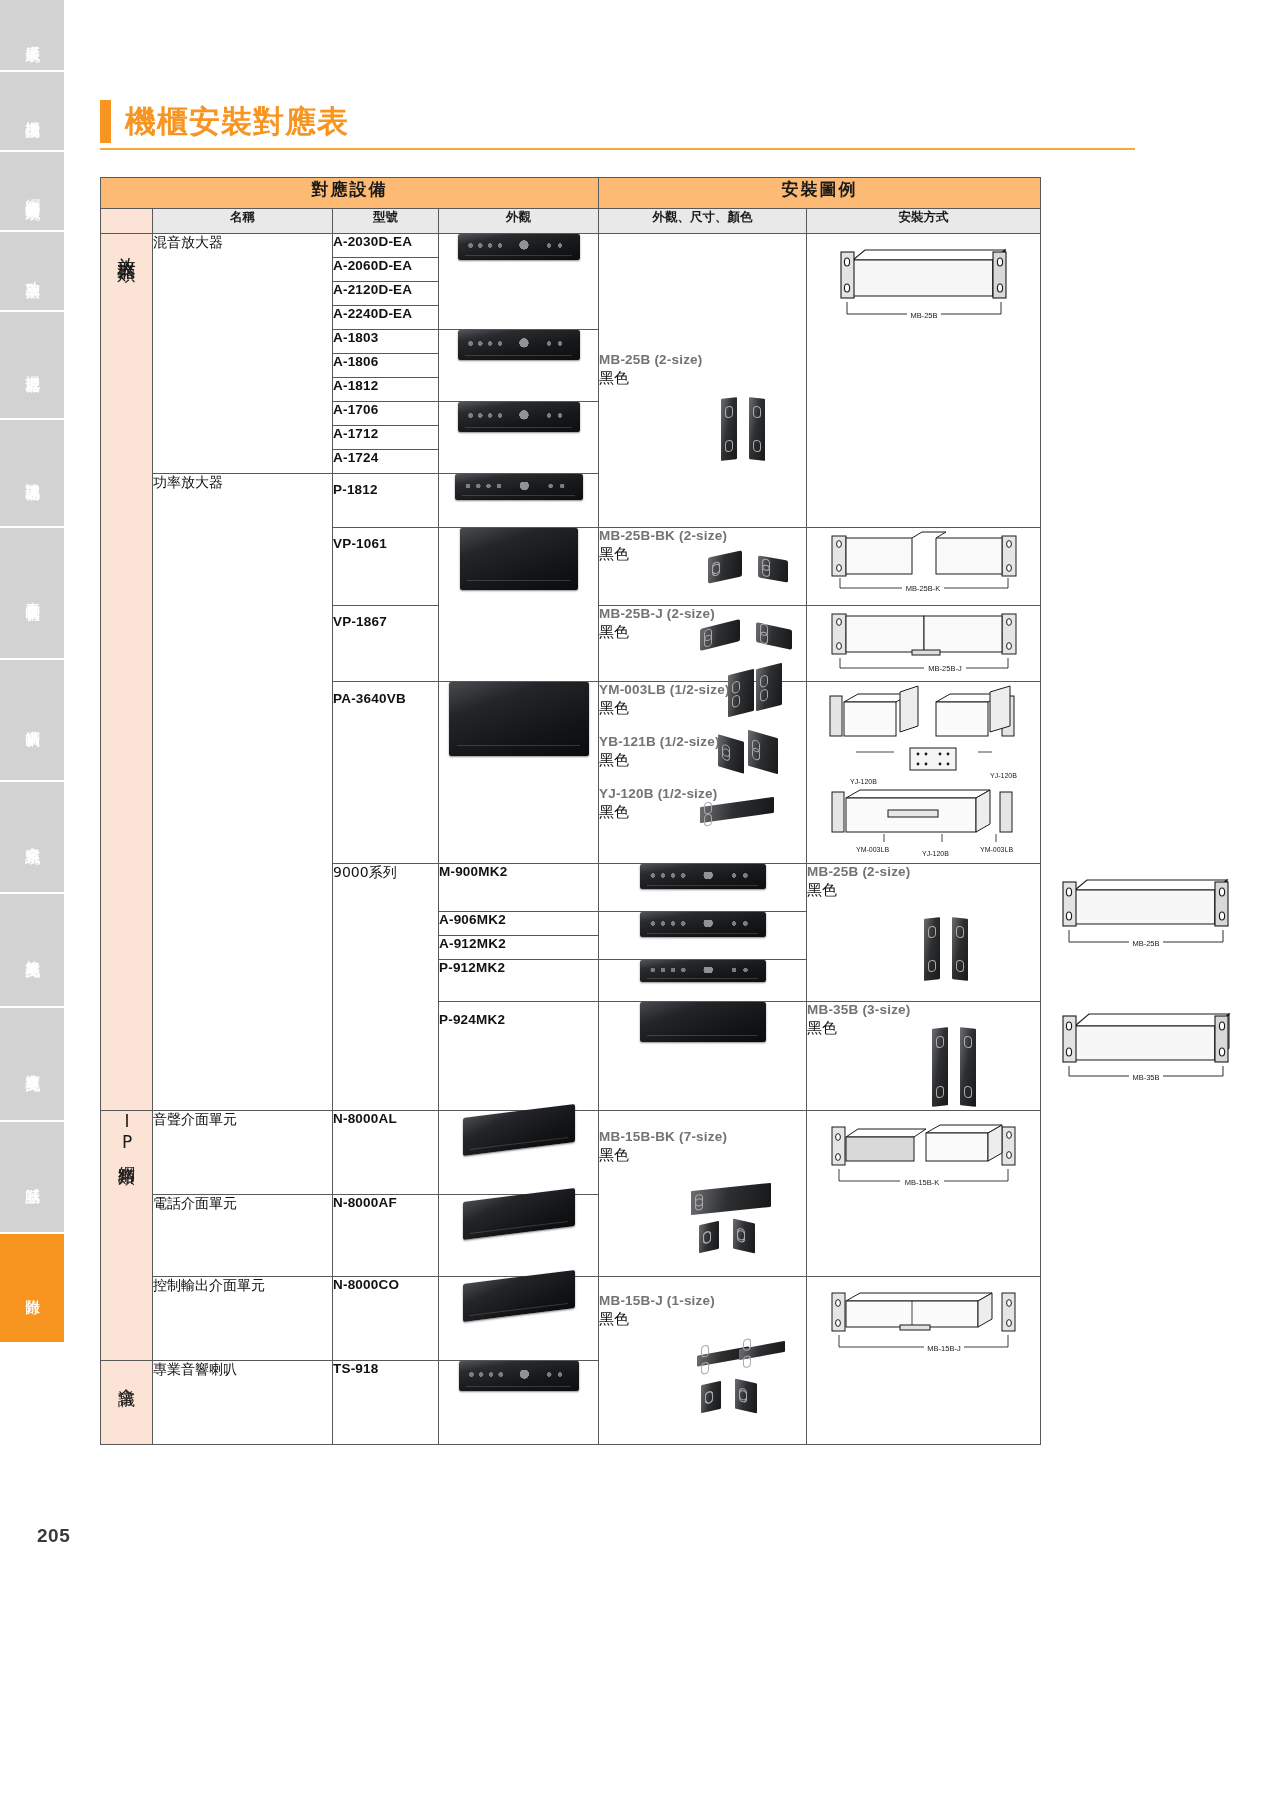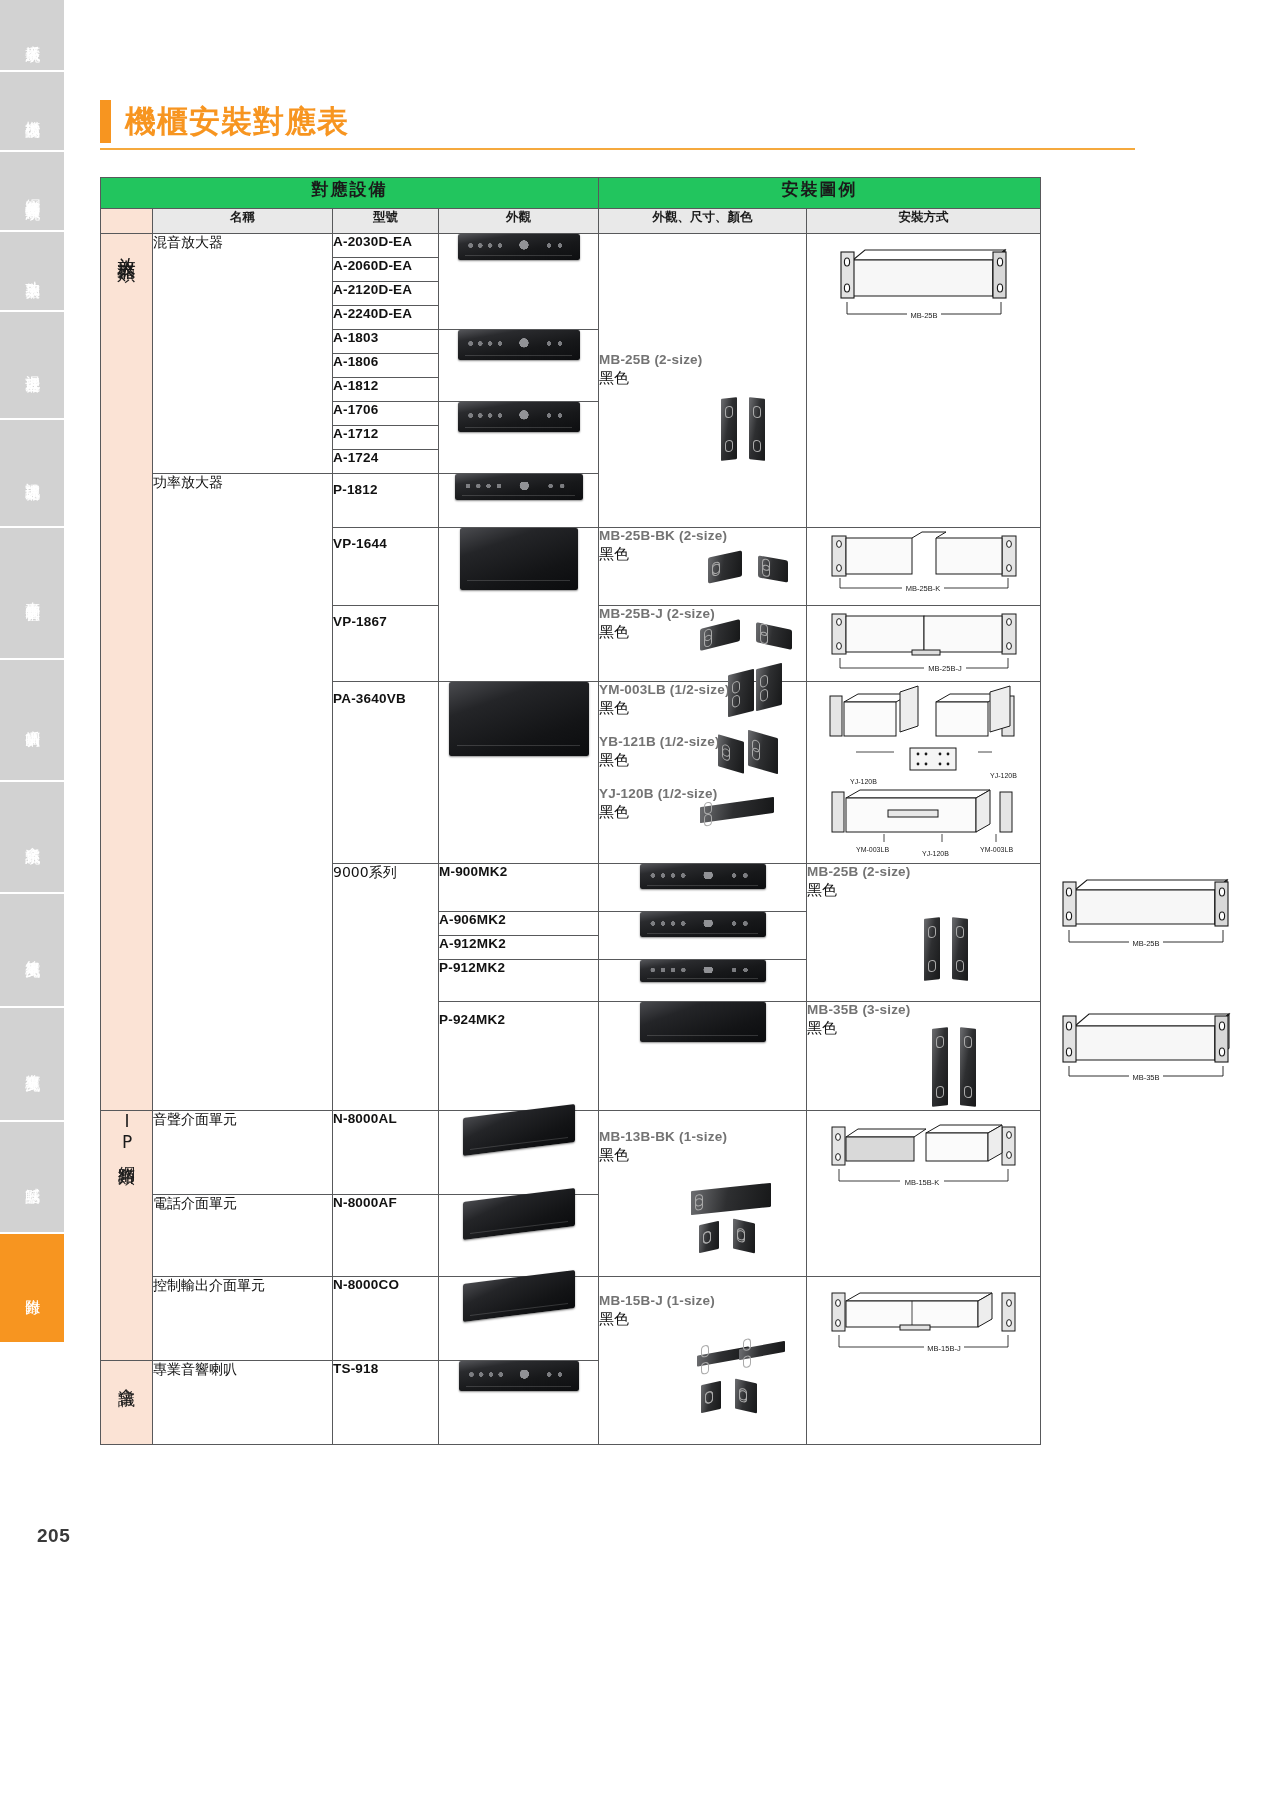--- a/index.html
+++ b/index.html
@@ -56,21 +56,21 @@
     width:940px;
     border-collapse:collapse;
     table-layout:fixed;
   }
   #rack-table td, #rack-table th {
     border:1px solid #58595b;
     padding:0;
     vertical-align:top;
   }
   .hdr-top {
-    background:#22c55e; text-align:center;
+    background:#fdba74; text-align:center;
     font-size:17px; font-weight:bold; color:#1a1a1a;
     height:31px; letter-spacing:2px;
     font-family:"DejaVu Sans","Liberation Sans",sans-serif;
   }
   .hdr-sub {
     background:#e9e9e9; text-align:center;
     font-size:12.5px; color:#1a1a1a; height:25px;
     font-family:"DejaVu Sans","Liberation Sans",sans-serif;
   }
   .cat-cell {
@@ -312,21 +312,21 @@
 
   <tr>
     <td class="name-cell" rowspan="9">功率放大器</td>
     <td class="model-cell" style="height:54px;vertical-align:top;padding-top:8px">P-1812</td>
     <td class="pic-cell">
       <span class="dev slim" style="width:128px;height:26px"><span class="knobs"></span></span>
     </td>
   </tr>
 
   <tr>
-    <td class="model-cell" style="height:78px;vertical-align:top;padding-top:8px">VP-1644</td>
+    <td class="model-cell" style="height:78px;vertical-align:top;padding-top:8px">VP-1061</td>
     <td class="pic-cell" rowspan="2">
       <span class="dev box" style="width:118px;height:62px"></span>
     </td>
     <td class="spec-cell">
       <div class="spec-name">MB-25B-BK (2-size)</div>
       <div class="spec-color">黑色</div>
       <div style="text-align:right;margin-top:-26px;margin-right:12px">
         <span class="part">
           <span class="bkt" style="width:34px;height:26px;transform:skewY(-12deg);border-radius:2px"></span>
           <span class="bkt" style="width:30px;height:22px;transform:skewY(10deg);border-radius:2px"></span>
@@ -535,21 +535,21 @@
     <td class="cat-cell" rowspan="3">
       <span class="cat-inner" style="font-size:17px">IP網路類</span>
     </td>
     <td class="name-cell">音聲介面單元</td>
     <td class="model-cell" style="height:84px">N-8000AL</td>
     <td class="pic-cell">
       <span class="dev box" style="width:112px;height:38px;transform:skewY(-7deg)"></span>
     </td>
     <td class="spec-cell" rowspan="2">
       <div style="margin-top:18px">
-        <div class="spec-name">MB-13B-BK (1-size)</div>
+        <div class="spec-name">MB-15B-BK (7-size)</div>
         <div class="spec-color">黑色</div>
       </div>
       <div style="position:relative;height:0">
         <span class="bkt" style="position:absolute;left:86px;top:6px;width:80px;height:24px;transform:skewY(-6deg)"></span>
         <span class="bkt" style="position:absolute;left:94px;top:42px;width:20px;height:28px;transform:skewY(-12deg)"></span>
         <span class="bkt" style="position:absolute;left:128px;top:40px;width:22px;height:30px;transform:skewY(12deg)"></span>
       </div>
     </td>
     <td class="diagram-cell" rowspan="2">
       <svg width="216" height="88" viewBox="0 0 216 88">

